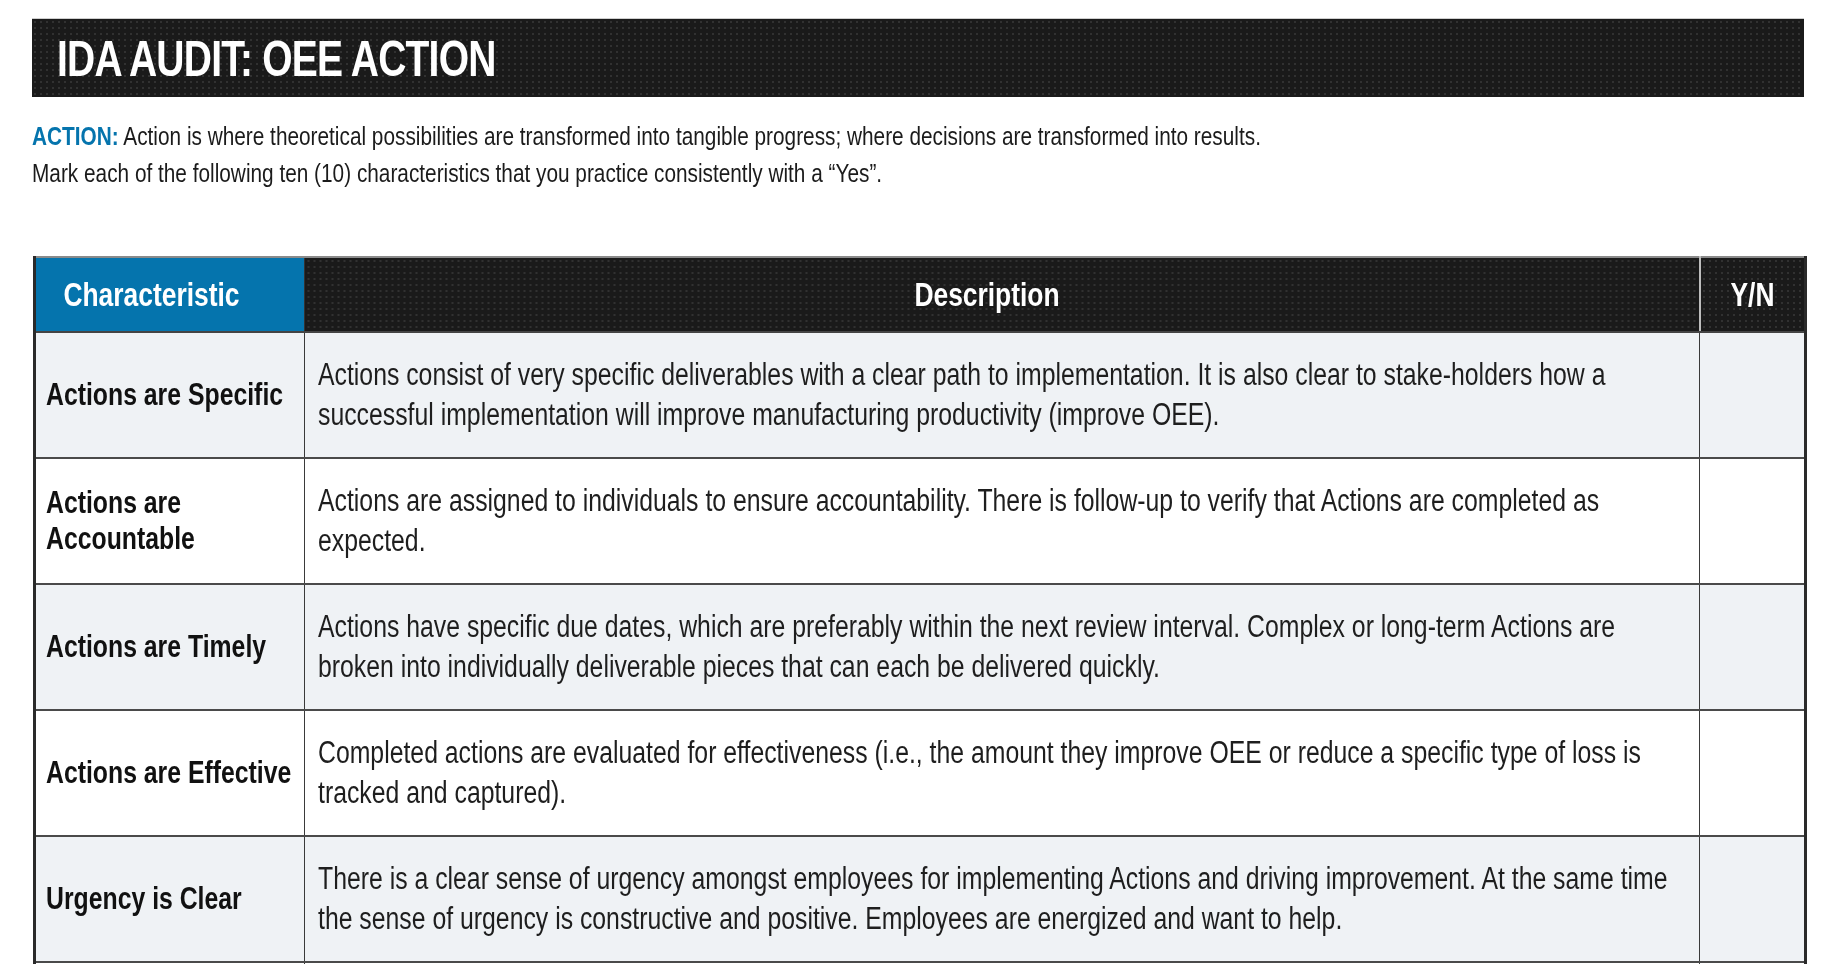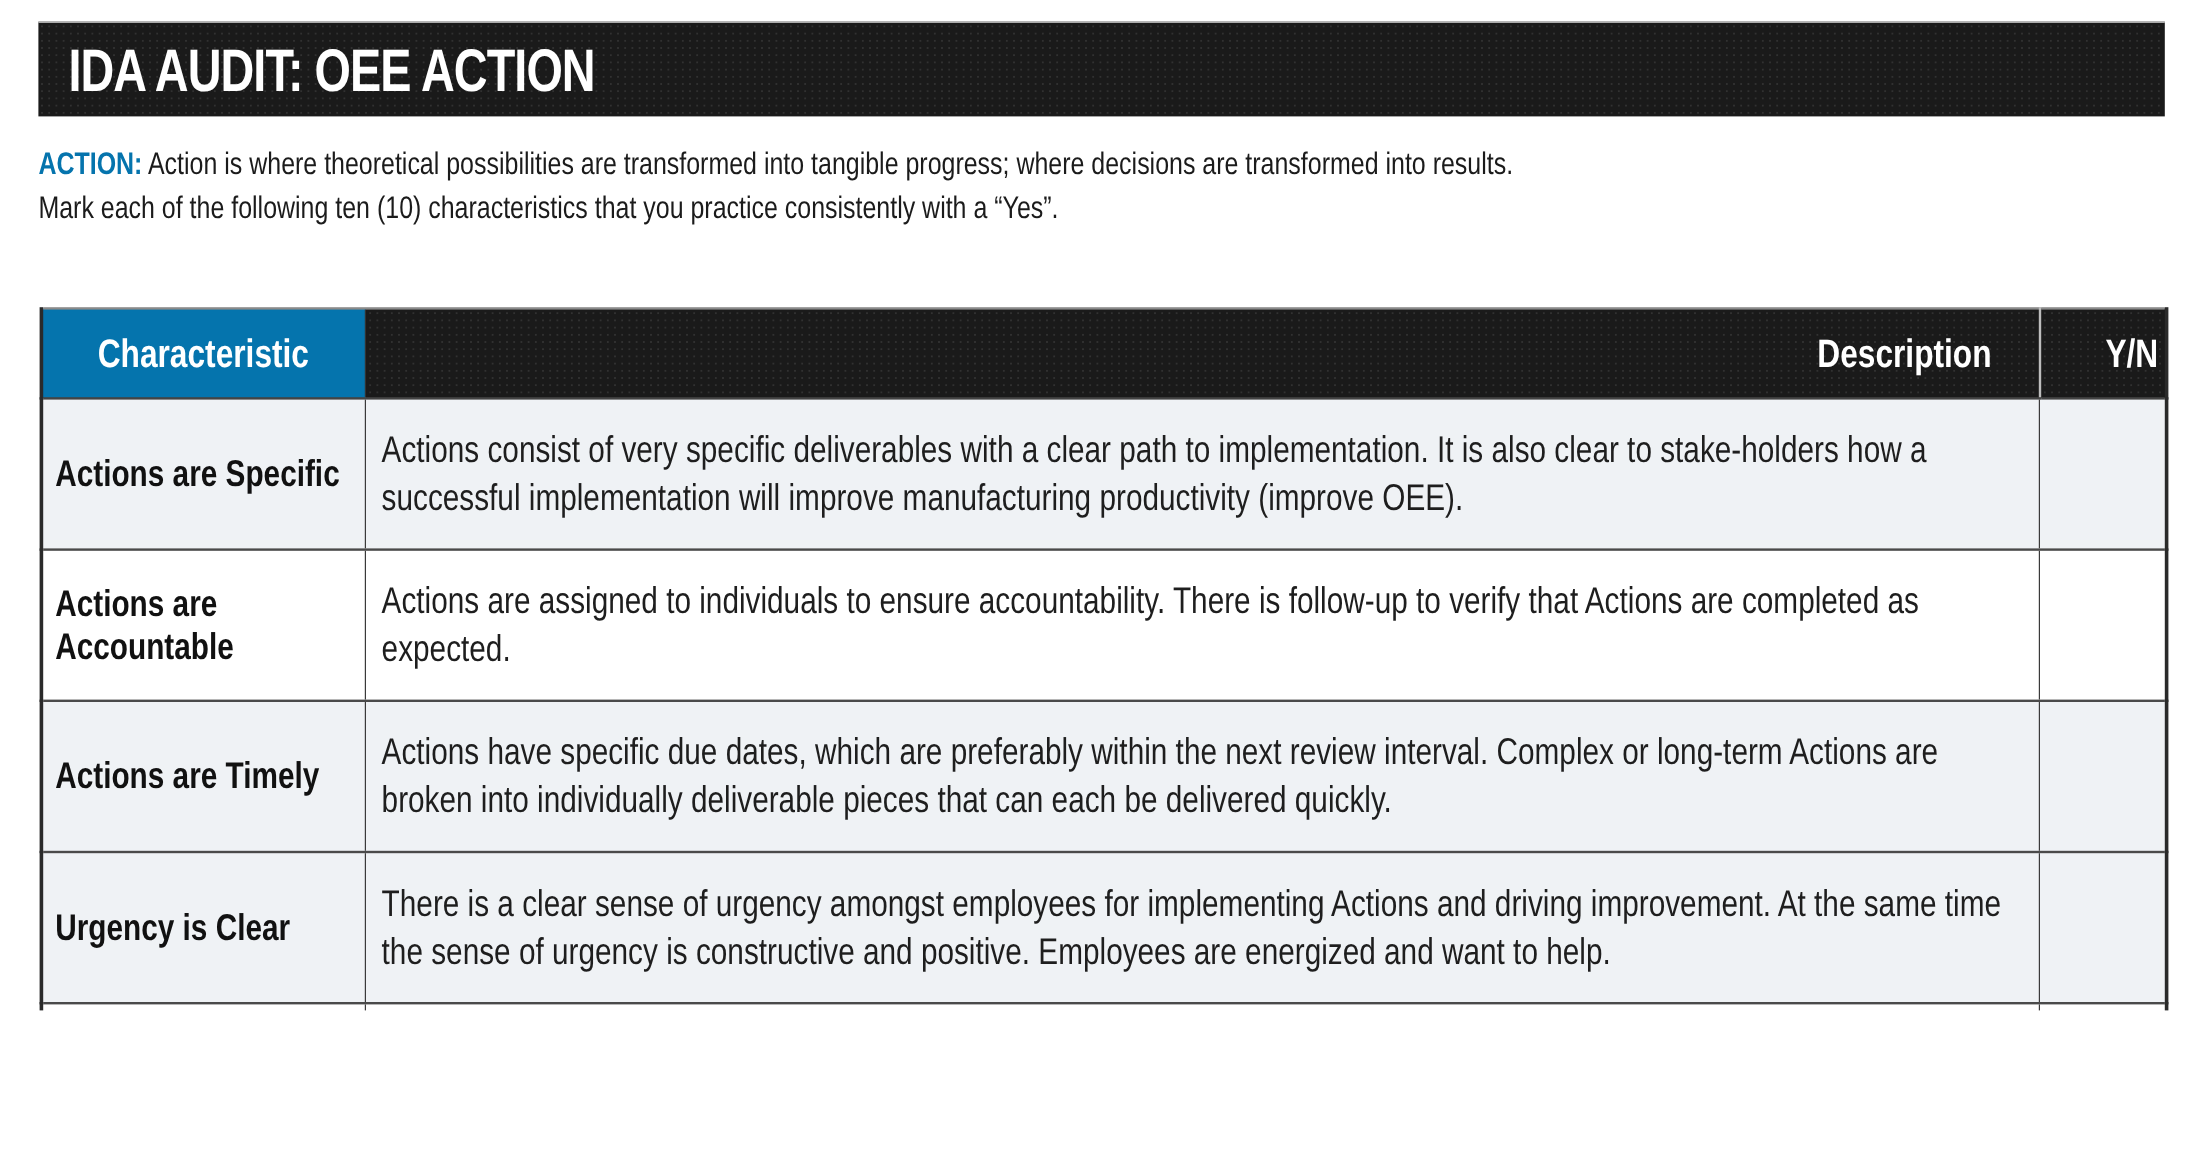--- a/index.html
+++ b/index.html
@@ -69,21 +69,21 @@
       table-layout: fixed;
       border-left: 3px solid #2a2a2a;
       border-right: 3px solid #2a2a2a;
     }
     table.audit col.c-char { width: 270px; }
     table.audit col.c-desc { width: 1395px; }
     table.audit col.c-yn   { width: 106px; }
     .audit thead th {
       height: 73px;
       padding: 0;
-      text-align: right;
+      text-align: center;
       color: #ffffff;
       font-size: 33px;
       font-weight: bold;
       border-top: 2px solid #8a8a8a;
       border-bottom: 2px solid #444;
     }
     .th-inner {
       display: inline-block;
       white-space: nowrap;
       transform: scaleX(0.80);
@@ -192,20 +192,29 @@
     </tr>
     <tr class="alt">
       <td class="cell-char">
           <span class="char-text">Actions are Timely</span>
         </td>
       <td>
           <span class="desc-text">Actions have specific due dates, which are preferably within the next review interval. Complex or long-term Actions are broken into individually deliverable pieces that can each be delivered quickly.</span>
         </td>
       <td class="yn-cell"></td>
     </tr>
+    <tr class="plain">
+      <td class="cell-char">
+          <span class="char-text">Actions are Effective</span>
+        </td>
+      <td>
+          <span class="desc-text">Completed actions are evaluated for effectiveness (i.e., the amount they improve OEE or reduce a specific type of loss is tracked and captured).</span>
+        </td>
+      <td class="yn-cell"></td>
+    </tr>
     <tr class="alt">
       <td class="cell-char">
           <span class="char-text">Urgency is Clear</span>
         </td>
       <td>
           <span class="desc-text">There is a clear sense of urgency amongst employees for implementing Actions and driving improvement. At the same time the sense of urgency is constructive and positive. Employees are energized and want to help.</span>
         </td>
       <td class="yn-cell"></td>
     </tr>
     <tr class="partial-row">

